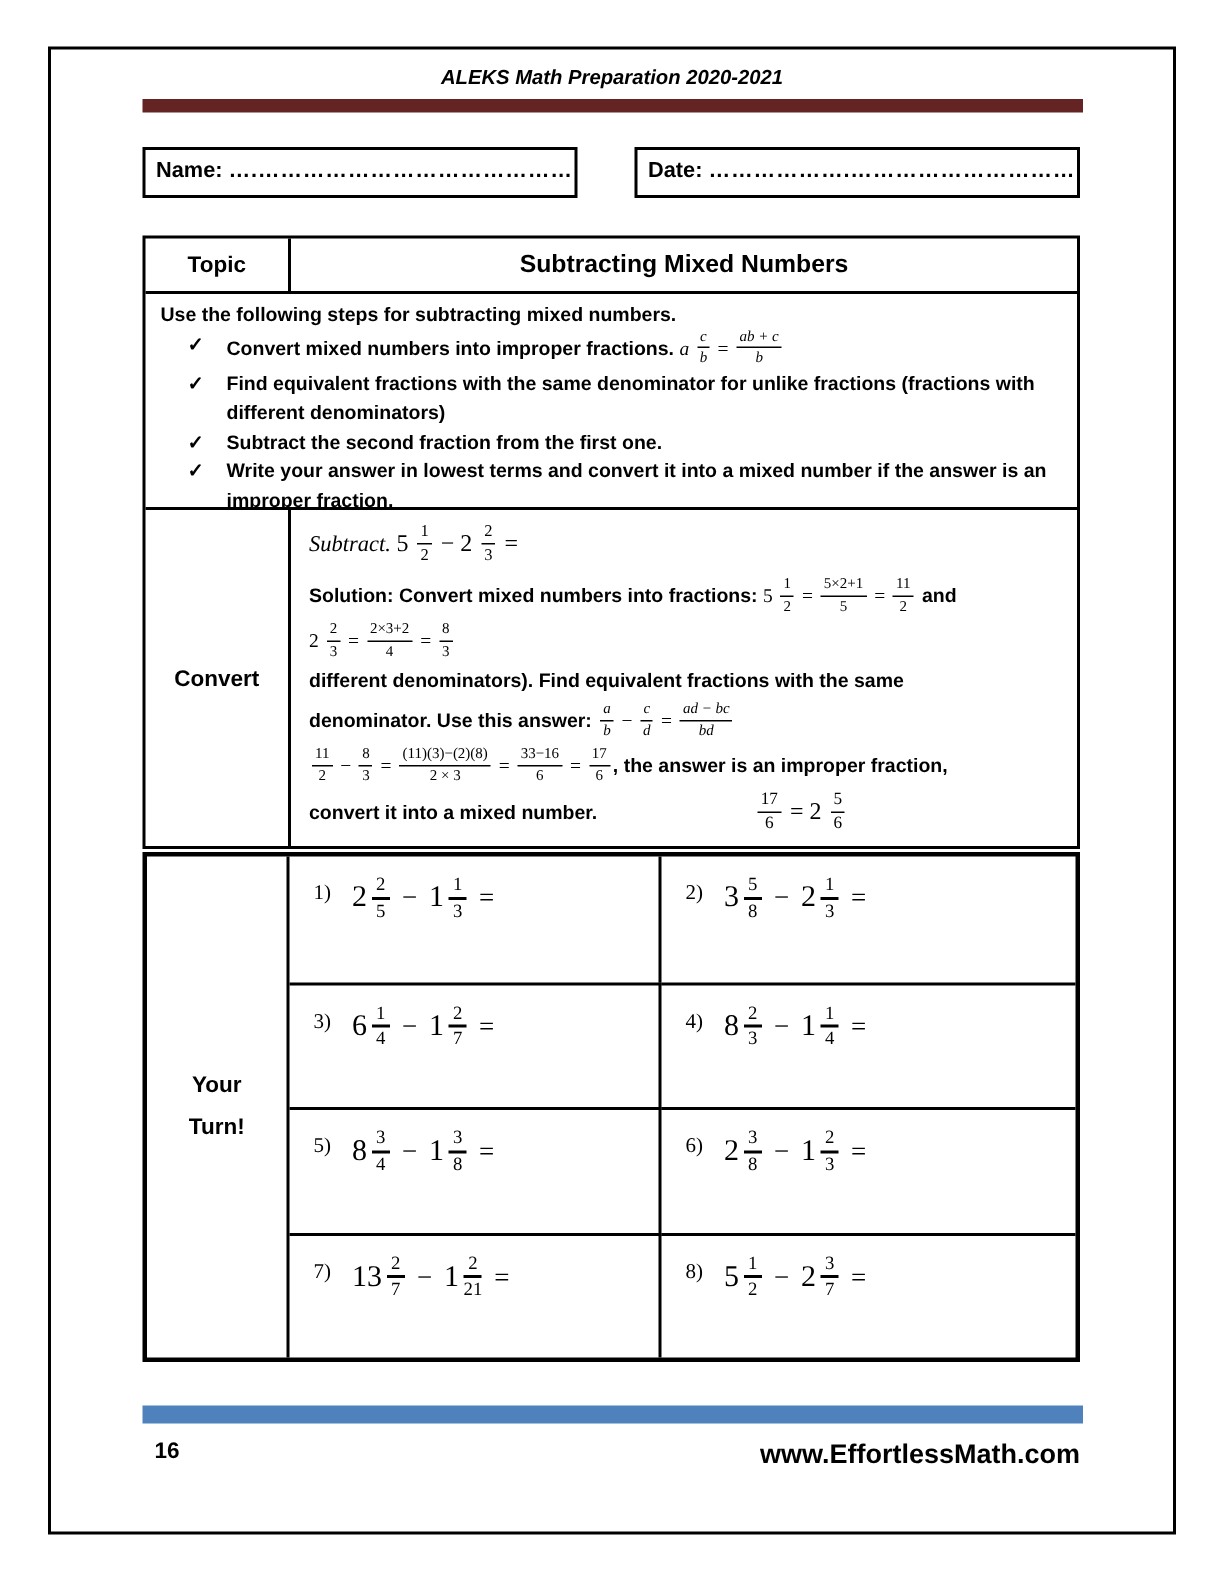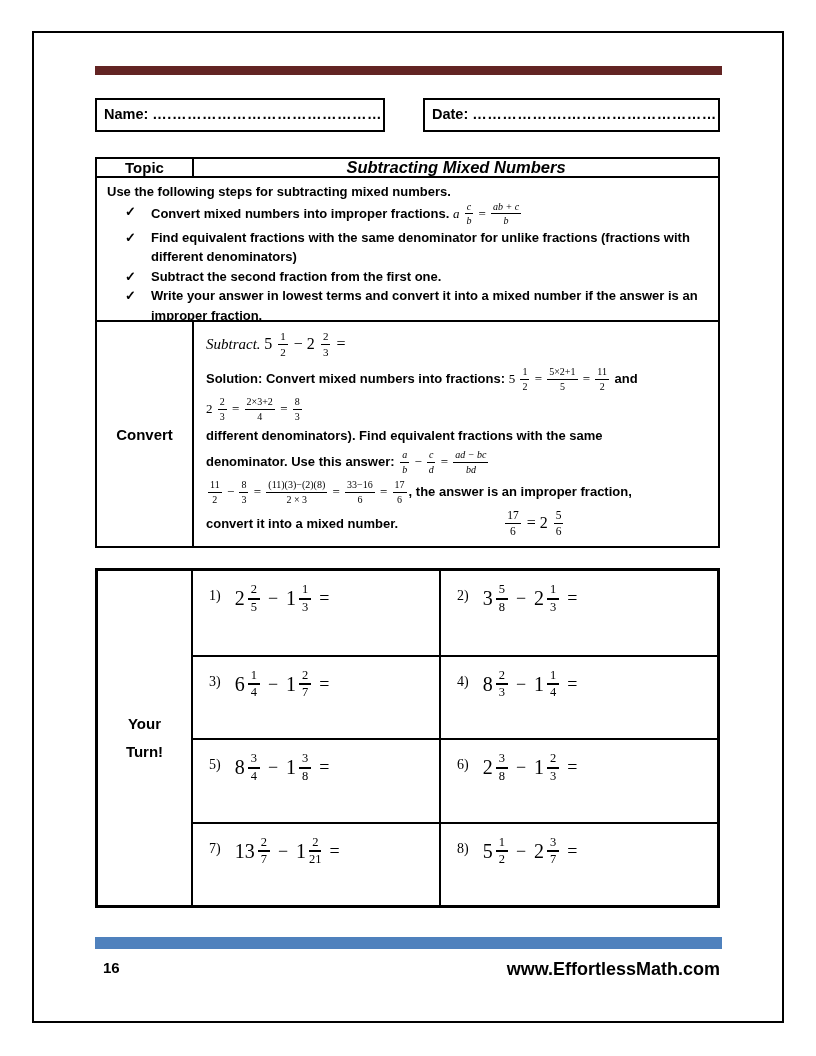--- a/index.html
+++ b/index.html
@@ -18,23 +18,23 @@
   .name-box{left:95px;width:290px;}
   .date-box{left:423px;width:297px;}
   .field-box .dots{font-weight:700;letter-spacing:.5px;}
 
   .main-table{position:absolute;left:95px;top:157px;width:625px;border:2px solid #000;box-sizing:border-box;}
   .trow{display:flex;}
   .trow + .trow{border-top:2px solid #000;}
   .tlabel{flex:0 0 97px;border-right:2px solid #000;display:flex;align-items:center;
           justify-content:center;font-weight:700;font-size:15px;box-sizing:border-box;text-align:center;}
   .tcontent{flex:1;min-width:0;box-sizing:border-box;}
-  .topic-row{height:17px;}
+  .topic-row{height:35px;}
   .topic-title{display:flex;align-items:center;justify-content:center;
-               font-weight:700;font-style:italic;font-size:16.5px;}
+               font-weight:700;font-size:16.5px;}
   .notes-row{height:142px;}
   .example-row{height:224px;}
 
   .notes-content{padding:4px 8px 0 10px;font-size:13px;font-weight:700;line-height:1.5;
                  height:100%;overflow:hidden;}
   .bullet{display:flex;padding-left:14px;}
   .check{flex:0 0 26px;padding-left:4px;}
   .btext{flex:1;}
 
   .example-content{padding:6px 10px 0 12px;font-size:13px;font-weight:700;line-height:1.45;
@@ -80,20 +80,21 @@
   .blue-bar{position:absolute;left:95px;top:937px;width:627px;height:12px;background:#4F81BD;}
   .page-num{position:absolute;left:103px;top:959px;font-size:15px;font-weight:bold;}
   .site{position:absolute;right:96px;top:959px;font-weight:700;font-size:18px;}
 </style>
 </head>
 <body>
 
 <div class="sheet">
   <div class="page-border"></div>
 
+  <div class="header-title">ALEKS Math Preparation 2020-2021</div>
   <div class="maroon-bar" style="background: rgb(99, 36, 35);"></div>
 
   <div class="field-box name-box">
     <span>Name:</span>
     <span class="dots">….……………………………………………..</span>
   </div>
   <div class="field-box date-box">
     <span>Date:</span>
     <span class="dots">……………….……………………………………………</span>
   </div>

